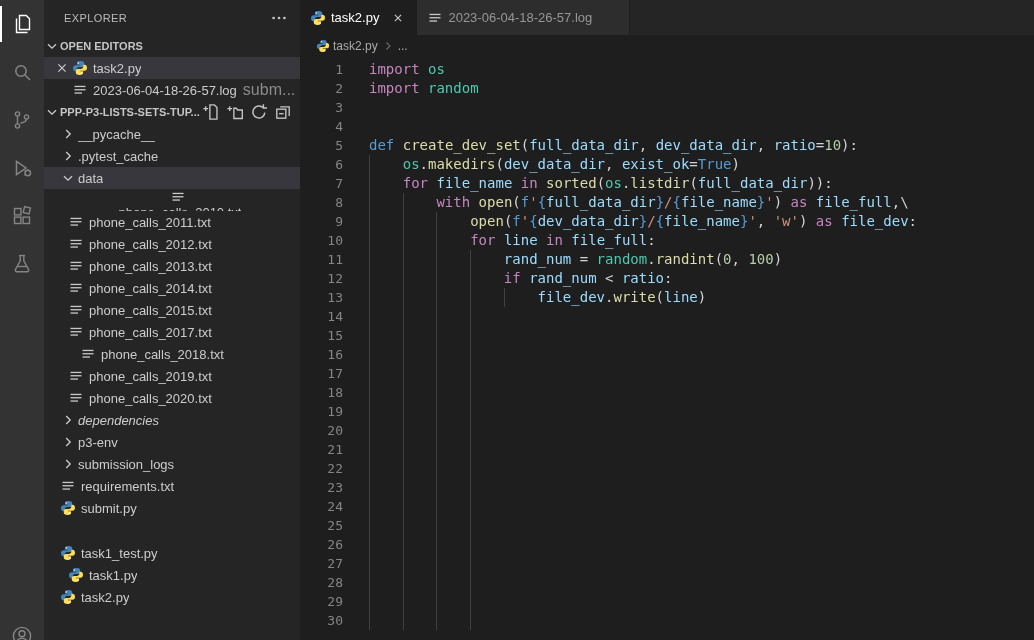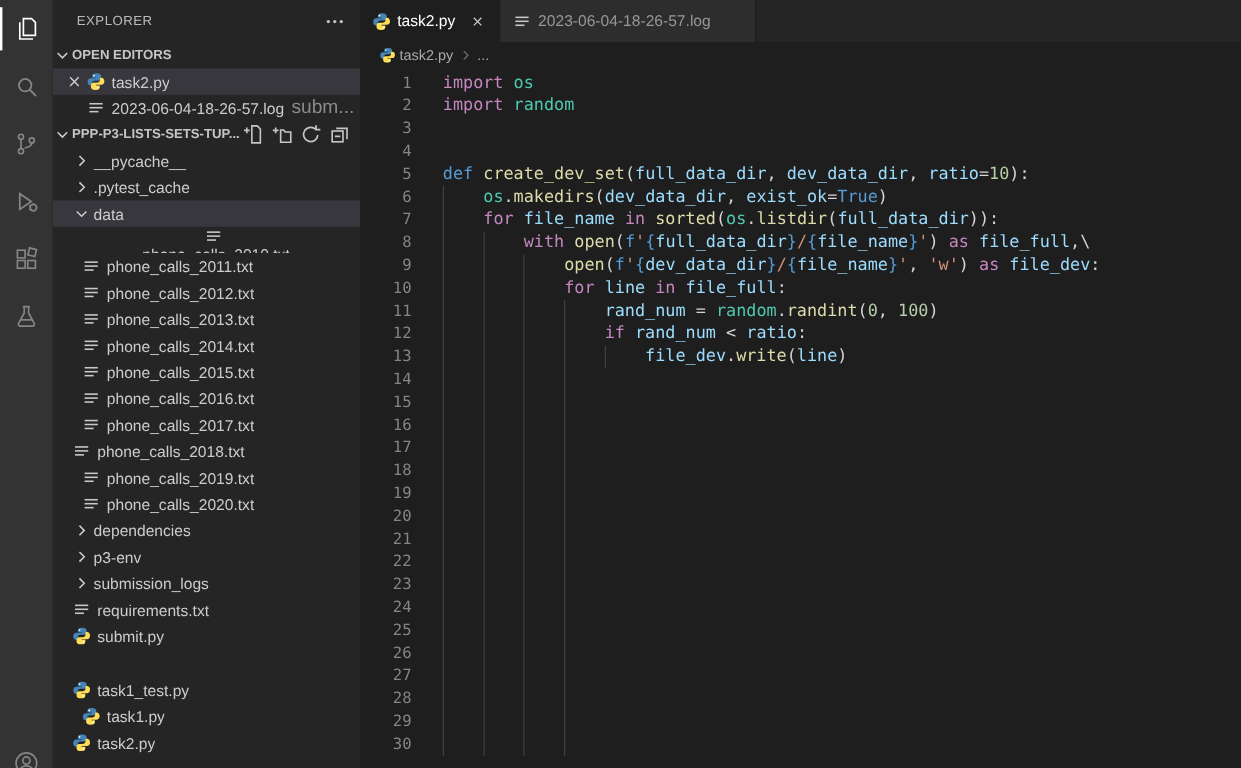--- a/index.html
+++ b/index.html
@@ -305,33 +305,23 @@
         <span class="row-label">phone_calls_2015.txt</span>
       </div>
       <div class="row tree-row" style="padding-left: 24px;">
         <span class="icon file-ic">
           <svg viewBox="0 0 16 16" fill="var(--file-icon-gray,#c9c9c9)">
             <rect x="2.5" y="3.8" width="11" height="1.3"></rect>
             <rect x="2.5" y="7.1" width="11" height="1.3"></rect>
             <rect x="2.5" y="10.4" width="7.5" height="1.3"></rect>
           </svg>
         </span>
-        <span class="row-label">phone_calls_2016.txt</span>
-      </div>
-      <div class="row tree-row" style="padding-left: 24px;">
-        <span class="icon file-ic">
-          <svg viewBox="0 0 16 16" fill="var(--file-icon-gray,#c9c9c9)">
-            <rect x="2.5" y="3.8" width="11" height="1.3"></rect>
-            <rect x="2.5" y="7.1" width="11" height="1.3"></rect>
-            <rect x="2.5" y="10.4" width="7.5" height="1.3"></rect>
-          </svg>
-        </span>
         <span class="row-label">phone_calls_2017.txt</span>
       </div>
-      <div class="row tree-row" style="padding-left: 16px; text-align: right;">
+      <div class="row tree-row" style="padding-left: 36px; text-align: right;">
         <span class="icon file-ic">
           <svg viewBox="0 0 16 16" fill="var(--file-icon-gray,#c9c9c9)">
             <rect x="2.5" y="3.8" width="11" height="1.3"></rect>
             <rect x="2.5" y="7.1" width="11" height="1.3"></rect>
             <rect x="2.5" y="10.4" width="7.5" height="1.3"></rect>
           </svg>
         </span>
         <span class="row-label">phone_calls_2018.txt</span>
       </div>
       <div class="row tree-row" style="padding-left: 24px;">
@@ -347,21 +337,21 @@
       <div class="row tree-row" style="padding-left: 24px;">
         <span class="icon file-ic">
           <svg viewBox="0 0 16 16" fill="var(--file-icon-gray,#c9c9c9)">
             <rect x="2.5" y="3.8" width="11" height="1.3"></rect>
             <rect x="2.5" y="7.1" width="11" height="1.3"></rect>
             <rect x="2.5" y="10.4" width="7.5" height="1.3"></rect>
           </svg>
         </span>
         <span class="row-label">phone_calls_2020.txt</span>
       </div>
-      <div class="row tree-row" style="padding-left: 16px;">
+      <div class="row tree-row" style="padding-left: 16px; font-style: italic;">
         <span class="icon chev">
           <svg viewBox="0 0 16 16" fill="none" stroke="currentColor" stroke-width="1.3">
             <path d="M6.2 4l4 4-4 4"></path>
           </svg>
         </span>
         <span class="row-label">dependencies</span>
       </div>
       <div class="row tree-row" style="padding-left: 16px;">
         <span class="icon chev">
           <svg viewBox="0 0 16 16" fill="none" stroke="currentColor" stroke-width="1.3">

